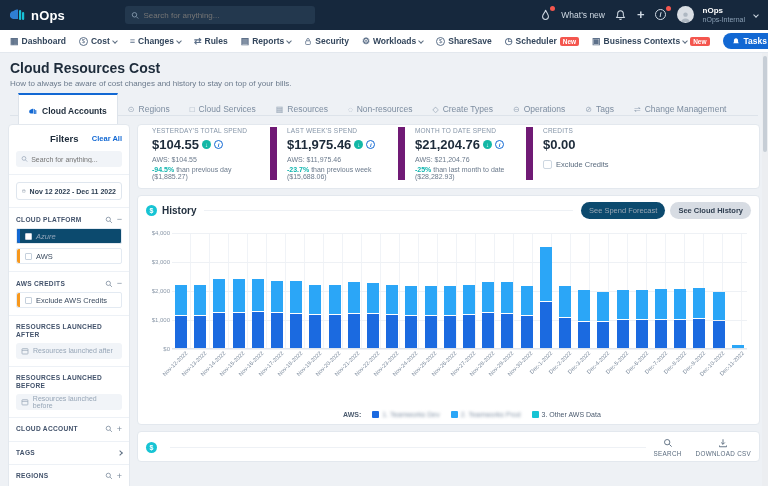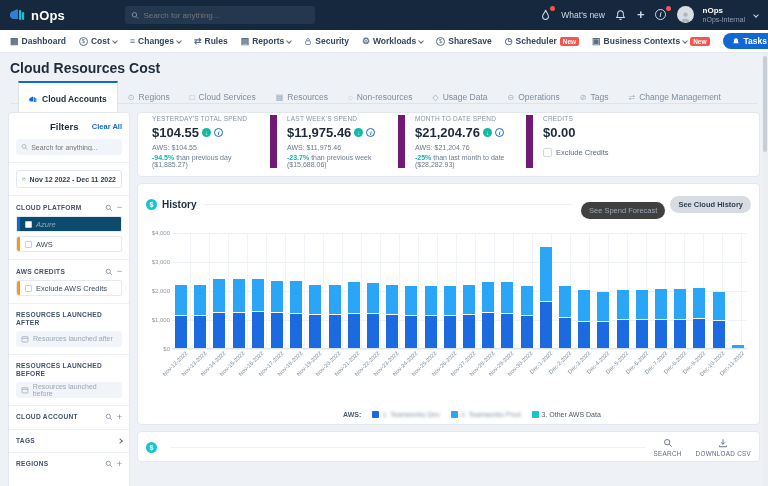--- a/index.html
+++ b/index.html
@@ -95,21 +95,21 @@
   .ic-info { width:9px; height:9px; border-radius:50%; border:1px solid #1268d3; color:#1268d3; font-size:6px; font-style:italic; font-weight:bold;
     display:flex; align-items:center; justify-content:center; }
   .stat-sub { font-size:7px; color:#6b7a8c; margin-top:4px; }
   .stat-delta { font-size:7px; margin-top:3px; color:#6b7a8c;}
   .delta-pct { color:#0fb5af; font-weight:bold; }
   .credits-cb { display:flex; align-items:center; gap:4px; font-size:7.5px; color:#5a6b7e; margin-top:8px;}
   .cb2 { width:9px; height:9px; border:1px solid #cdd7e1; border-radius:2px; }
 
   
   .pill { border:none; border-radius:9px; font-size:7.5px; padding:4px 8px; cursor:pointer; font-family:inherit; white-space:nowrap;}
-  .pill.forecast { background:#404040; color:#9aa7b5;margin-top:12px; }
+  .pill.forecast { background:#0c4a6e; color:#9aa7b5; }
   .pill.history { background:#d7dce3; color:#2f3e50; font-weight:bold; margin-left:5px;}
   .chart-wrap { position:relative; margin:6px 10px 4px 6px; height:152px; }
   .plot { position:absolute; left:28px; right:2px; top:4px; height:116px; border-bottom:1px solid #dfe5ec;
     background:repeating-linear-gradient(90deg, transparent 0px, transparent 18px, #f0f3f7 18px, #f0f3f7 19px); }
   .gridline { position:absolute; left:0; right:0; height:1px; background:#eef1f5; }
   .ylab { position:absolute; width:26px; text-align:right; font-size:6px; color:#8b99a9; transform:translateY(-50%); left:-28px; }
   .bars { position:absolute; inset:0; display:flex; justify-content:space-between; align-items:flex-end; padding:0 3px; }
   .slot { width:12px; position:relative; display:flex; flex-direction:column; justify-content:flex-end; height:100%; }
   .seg { width:100%; }
   .seg + .seg { margin-top:1px; }
@@ -244,20 +244,21 @@
         <path d="M6 1.8 c-2.1 0-3.1 1.6-3.1 3.3 v2.2 L1.8 9.2 h8.4 L9.1 7.3 V5.1 c0-1.7-1-3.3-3.1-3.3z" fill="#fff"></path>
       </svg>
     <span>Tasks</span>
 
   </button>
 
 </div>
 
 <div class="page-head">
   <div class="page-title">Cloud Resources Cost</div>
+  <div class="page-sub">How to always be aware of cost changes and history to stay on top of your bills.</div>
   <div class="tabs" id="tabs">
       <span class="tab active">
         <span class="t-ic">
           <svg width="9" height="7" viewBox="0 0 17 14">
             <path d="M3 11 a4 4 0 0 1 .5-7.9 A4.6 4.6 0 0 1 8 1.5 V11 Z" fill="#1268d3"></path>
             <rect x="9" y="2" width="2.2" height="10" rx="1.1" fill="#1268d3"></rect>
             <rect x="12" y="4" width="2.2" height="8" rx="1.1" fill="#1268d3"></rect>
           </svg>
         </span>
         <span>Cloud Accounts</span>
@@ -273,21 +274,21 @@
       <span class="tab">
         <span class="t-ic">▦</span>
         <span>Resources</span>
       </span>
       <span class="tab">
         <span class="t-ic">◌</span>
         <span>Non-resources</span>
       </span>
       <span class="tab">
         <span class="t-ic">◇</span>
-        <span>Usage Data</span>
+        <span>Create Types</span>
       </span>
       <span class="tab">
         <span class="t-ic">⊖</span>
         <span>Operations</span>
       </span>
       <span class="tab">
         <span class="t-ic">⊘</span>
         <span>Tags</span>
       </span>
       <span class="tab">

